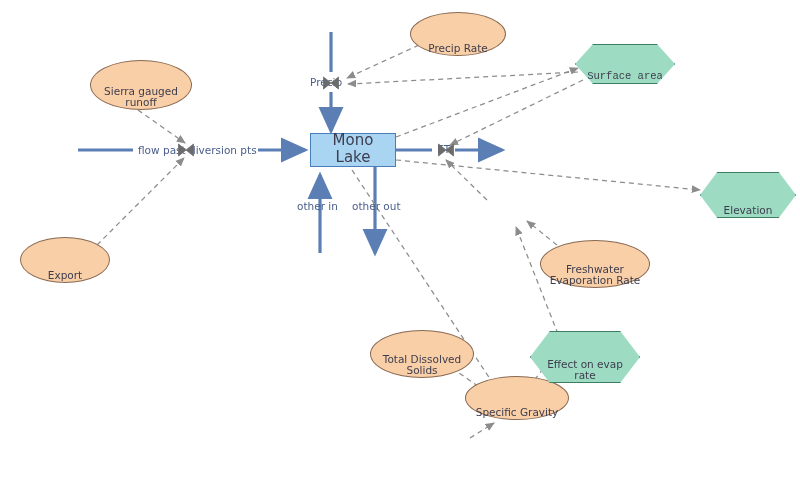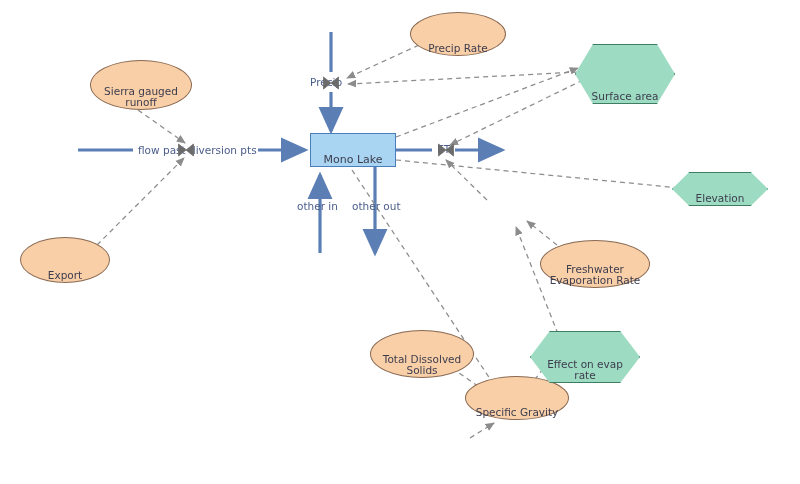--- a/index.html
+++ b/index.html
@@ -41,21 +41,21 @@
   }
   .ellipse {
     background: #f9cfa8;
     border: 1.3px solid #8a6a52;
     border-radius: 50%;
     font-size: 10.5px;
   }
   .stock {
     background: #a9d5f2;
     border: 1.5px solid #4a7ebb;
-    font-size: 11px;
+    font-size: 15px;
   }
   .hex {
     background: #9ddcc2;
     border: 1.4px solid #3f7d63;
     font-size: 10.5px;
     clip-path: polygon(18% 0%, 82% 0%, 100% 50%, 82% 100%, 18% 100%, 0% 50%);
   }
   .flowlabel {
     position: absolute;
     font-size: 10.5px;
@@ -157,23 +157,23 @@
   <div class="node ellipse" style="left:540px; top:240px; width:110px; height:48px;">
     <span>Freshwater Evaporation Rate</span>
   </div>
   <div class="node ellipse" style="left:370px; top:330px; width:104px; height:48px;">
     <span>Total Dissolved Solids</span>
   </div>
   <div class="node ellipse" style="left:465px; top:376px; width:104px; height:44px;">
     <span>Specific Gravity</span>
   </div>
 
-  <div class="node hex" style="left:575px; top:44px; width:100px; height:60px;">
+  <div class="node hex" style="left:575px; top:44px; width:100px; height:40px;font-family:Liberation Mono, monospace;">
     <span>Surface area</span>
   </div>
-  <div class="node hex" style="left:672px; top:172px; width:96px; height:34px;">
+  <div class="node hex" style="left:700px; top:172px; width:96px; height:46px;">
     <span>Elevation</span>
   </div>
   <div class="node hex" style="left:530px; top:331px; width:110px; height:52px;">
     <span>Effect on evap rate</span>
   </div>
 
 </div>
 
 </body></html>

